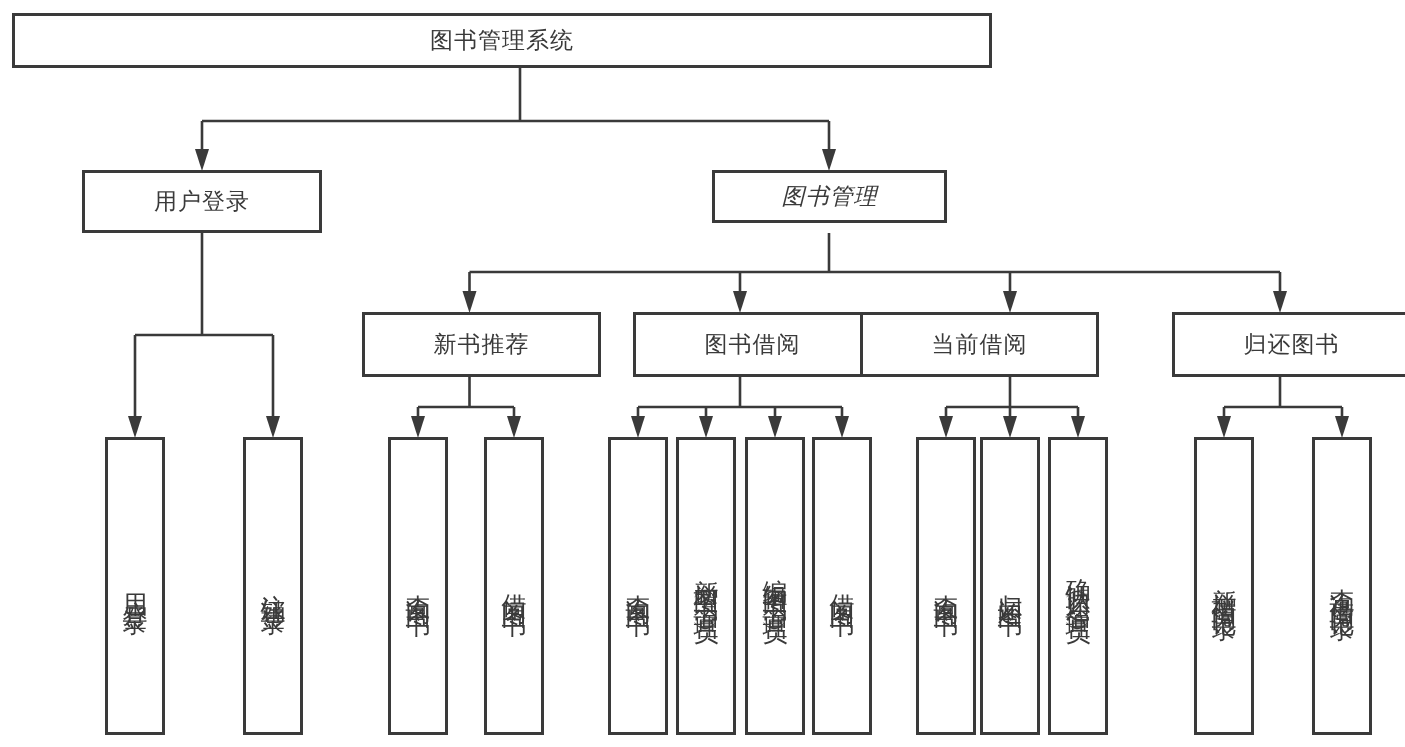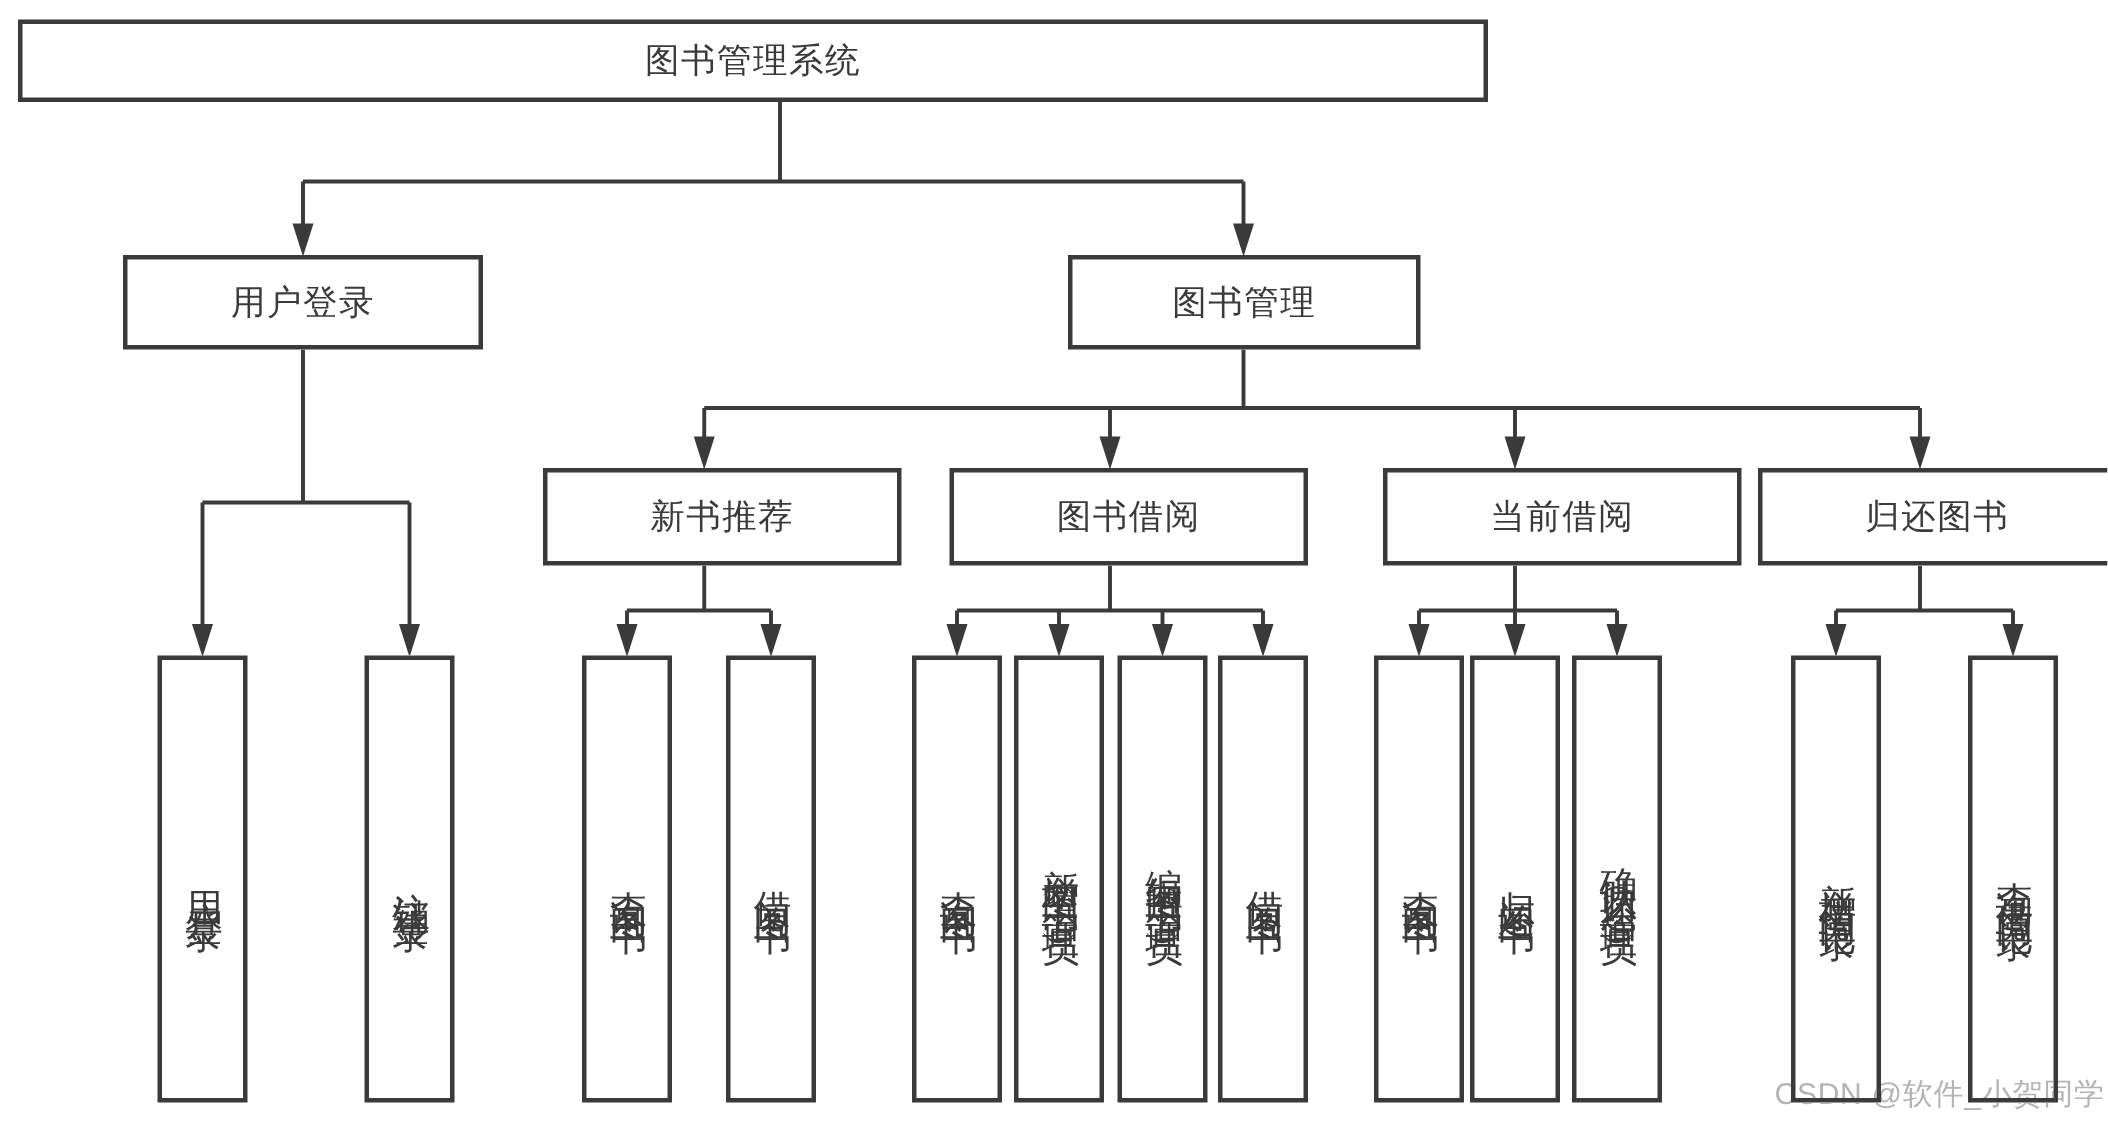--- a/index.html
+++ b/index.html
@@ -11,21 +11,21 @@
   svg.connectors { position:absolute; left:0; top:0; width:1405px; height:747px; }
   svg.connectors path { stroke:#3a3a3a; stroke-width:2.6; fill:none; }
   svg.connectors polygon { fill:#3a3a3a; stroke:none; }
   .box {
     position:absolute; box-sizing:border-box; background:#ffffff;
     border:3px solid #3a3a3a; display:flex; align-items:center; justify-content:center;
   }
   .hlabel { font-size:23px; letter-spacing:1px; white-space:nowrap; }
   .root  { left:12px;  top:13px;  width:980px; height:55px; }
   .lv2a  { left:82px;  top:170px; width:240px;  height:63px; }
-  .lv2b  { left:712px; top:170px; width:235px;  height:63px; }
+  .lv2b  { left:712px; top:170px; width:235px;  height:53px;font-style:italic; }
   .lv3   { top:312px; height:65px; width:239px; }
   .leaf  { top:437px; height:298px; width:60px; }
   .leaf span {
     writing-mode:vertical-rl; text-orientation:mixed;
     font-size:25px; letter-spacing:6px; line-height:1; white-space:nowrap;
   }
   .watermark {
     position:absolute; left:1183px; top:716px; font-size:20px; letter-spacing:0.5px;
     color:#b4b4b4; white-space:nowrap; mix-blend-mode:darken;
   }
@@ -88,21 +88,21 @@
   <div class="box lv2b">
     <span class="hlabel">图书管理</span>
   </div>
 
   <div class="box lv3" style="left:362px;">
     <span class="hlabel">新书推荐</span>
   </div>
   <div class="box lv3" style="left:633px;">
     <span class="hlabel">图书借阅</span>
   </div>
-  <div class="box lv3" style="left:922px;">
+  <div class="box lv3" style="left:860px;">
     <span class="hlabel">当前借阅</span>
   </div>
   <div class="box lv3" style="left:1172px;">
     <span class="hlabel">归还图书</span>
   </div>
 
   <div class="box leaf" style="left:105px;">
     <span>用户登录</span>
   </div>
   <div class="box leaf" style="left:243px;">
@@ -139,15 +139,14 @@
     <span>确认归还（管理员）</span>
   </div>
 
   <div class="box leaf" style="left:1194px;">
     <span>新增借阅记录</span>
   </div>
   <div class="box leaf" style="left:1312px;">
     <span>查询借阅记录</span>
   </div>
 
-  <div class="watermark">CSDN @软件_小贺同学</div>
 
 </div>
 
 </body></html>

